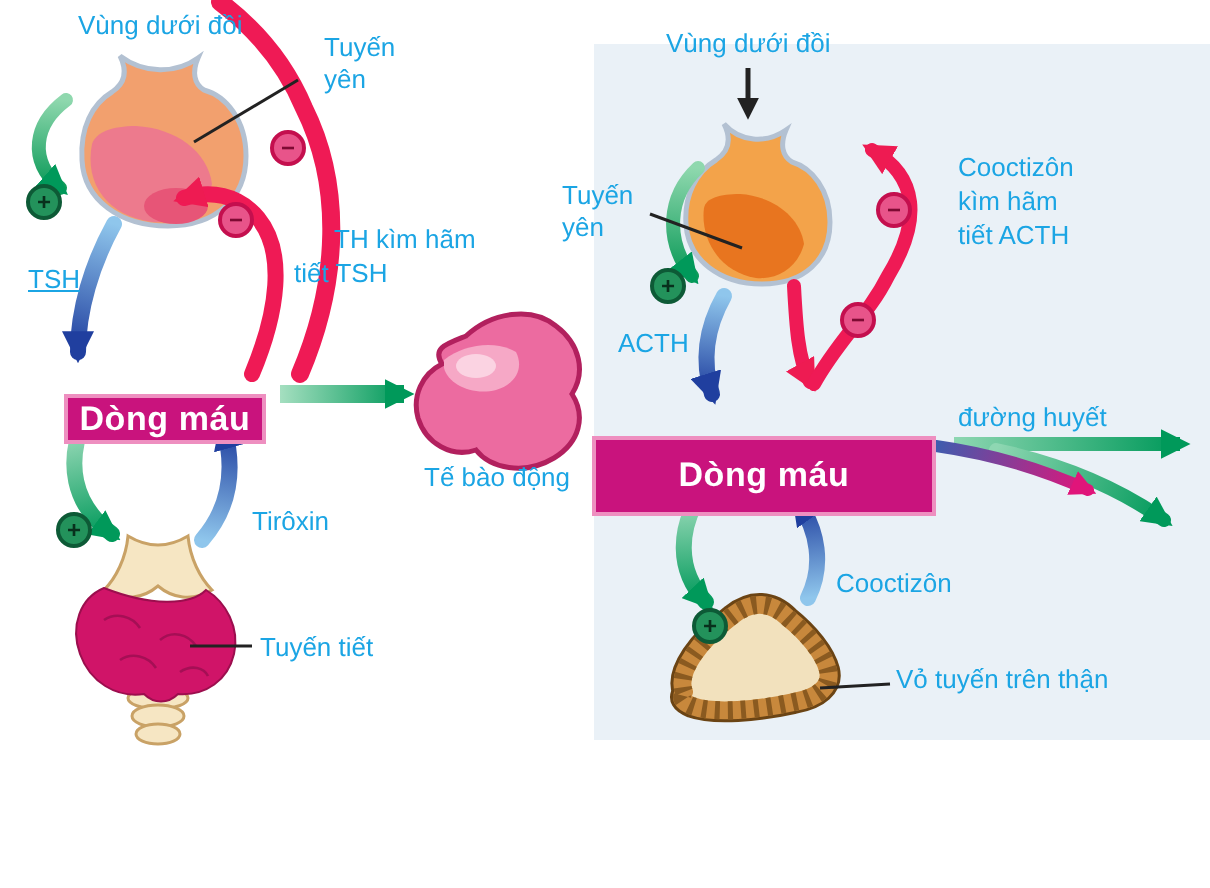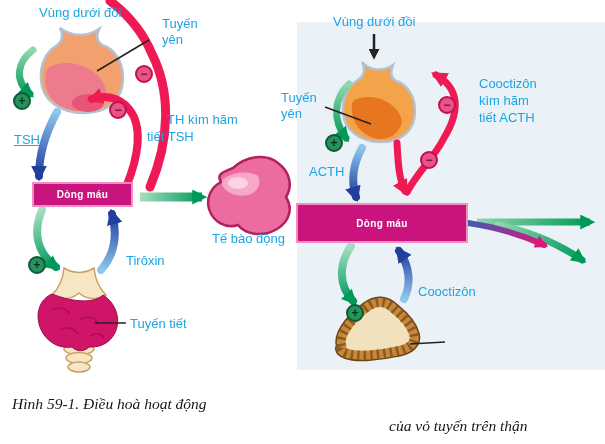--- a/index.html
+++ b/index.html
@@ -10,21 +10,21 @@
   .panel-bg { position:absolute; background:#eaf1f7; }
   .svg-layer { position:absolute; left:0; top:0; z-index:1; }
   .lbl {
     position:absolute; z-index:2; color:#1ba5e4; font-size:13px;
     line-height:15px; white-space:nowrap;
   }
   .blood-box {
     position:absolute; z-index:2; background:#c9137d;
     border:2px solid #ee8fc0; box-sizing:border-box;
     display:flex; align-items:center; justify-content:center;
-    color:#ffffff; font-weight:bold; font-size:10px; letter-spacing:.3px;
+    color:#ffffff; font-weight:bold; font-size:17px; letter-spacing:.3px;margin-top:15px;
   }
   .sign {
     position:absolute; z-index:3; width:18px; height:18px; border-radius:50%;
     box-sizing:border-box; display:flex; align-items:center; justify-content:center;
     font-size:12px; font-weight:bold; line-height:1;
   }
   .plus  { background:#23925b; border:2.5px solid #0d5a36; color:#08301c; }
   .minus { background:#e8548a; border:2.5px solid #c40f4e; color:#7e0a33; }
   .caption {
     position:absolute; z-index:2; color:#151515;
@@ -186,36 +186,36 @@
   <div class="lbl" style="left:147px;top:129px;">tiết TSH</div>
   <div class="lbl" style="left:14px;top:132px;text-decoration:underline;">TSH</div>
   <div class="lbl" style="left:126px;top:240px;margin-top:13px;">Tirôxin</div>
   <div class="lbl" style="left:212px;top:231px;">Tế bào động</div>
   <div class="lbl" style="left:130px;top:316px;">Tuyến tiết</div>
 
   <div class="blood-box" style="left:32px;top:182px;width:101px;height:25px;">
     <span>Dòng máu</span>
   </div>
 
-  <div class="caption" style="left:12px;top:395px;">Hình 59-1. Điều hoà hoạt động</div>
 
   <div class="lbl" style="left:333px;top:14px;">Vùng dưới đồi</div>
   <div class="lbl" style="left:281px;top:90px;">Tuyến</div>
   <div class="lbl" style="left:281px;top:106px;">yên</div>
   <div class="lbl" style="left:479px;top:76px;">Cooctizôn</div>
   <div class="lbl" style="left:479px;top:93px;">kìm hãm</div>
   <div class="lbl" style="left:479px;top:110px;">tiết ACTH</div>
   <div class="lbl" style="left:309px;top:164px;text-align:right;">ACTH</div>
+  <div class="lbl" style="left:479px;top:201px;">đường huyết</div>
   <div class="lbl" style="left:418px;top:284px;">Cooctizôn</div>
+  <div class="lbl" style="left:448px;top:332px;">Vỏ tuyến trên thận</div>
 
   <div class="blood-box" style="left:296px;top:203px;width:172px;height:40px;">
     <span>Dòng máu</span>
   </div>
 
-  <div class="caption" style="left:389px;top:417px;">của vỏ tuyến trên thận</div>
 
   <div class="sign plus" style="left:13px;top:92px;">+</div>
   <div class="sign plus" style="left:28px;top:256px;">+</div>
   <div class="sign minus" style="left:135px;top:65px;">−</div>
   <div class="sign minus" style="left:109px;top:101px;">−</div>
   <div class="sign plus" style="left:325px;top:134px;">+</div>
   <div class="sign plus" style="left:346px;top:304px;">+</div>
   <div class="sign minus" style="left:438px;top:96px;">−</div>
   <div class="sign minus" style="left:420px;top:151px;">−</div>
 

